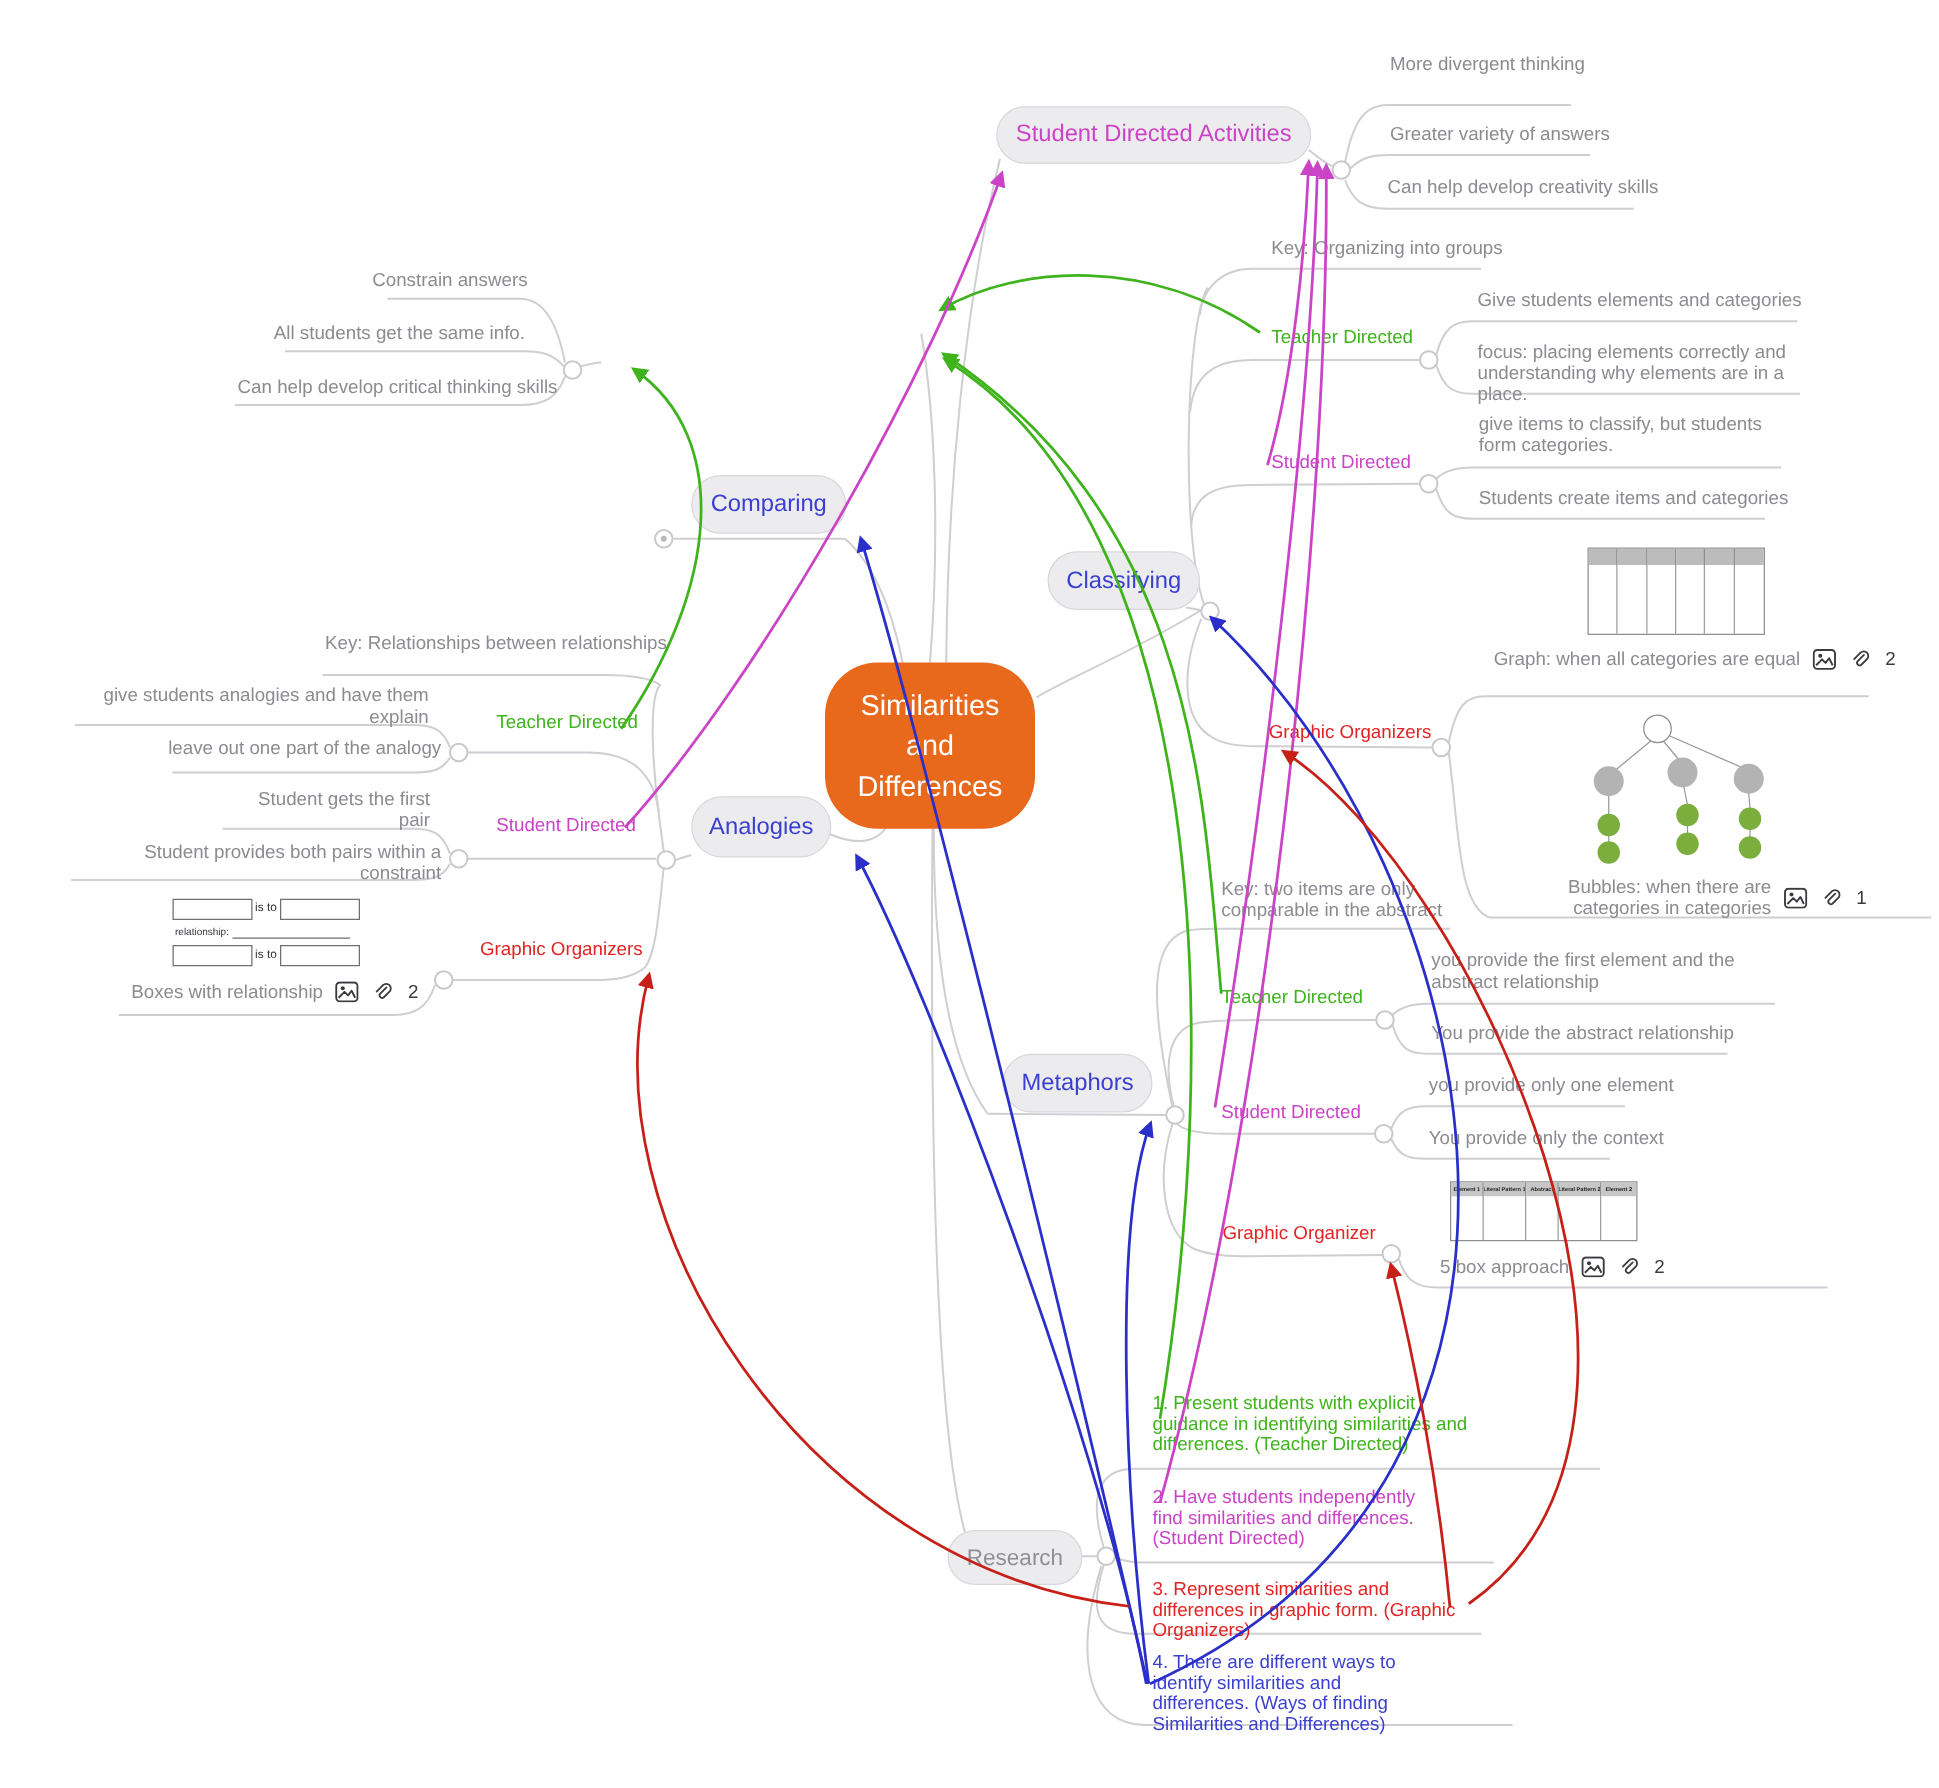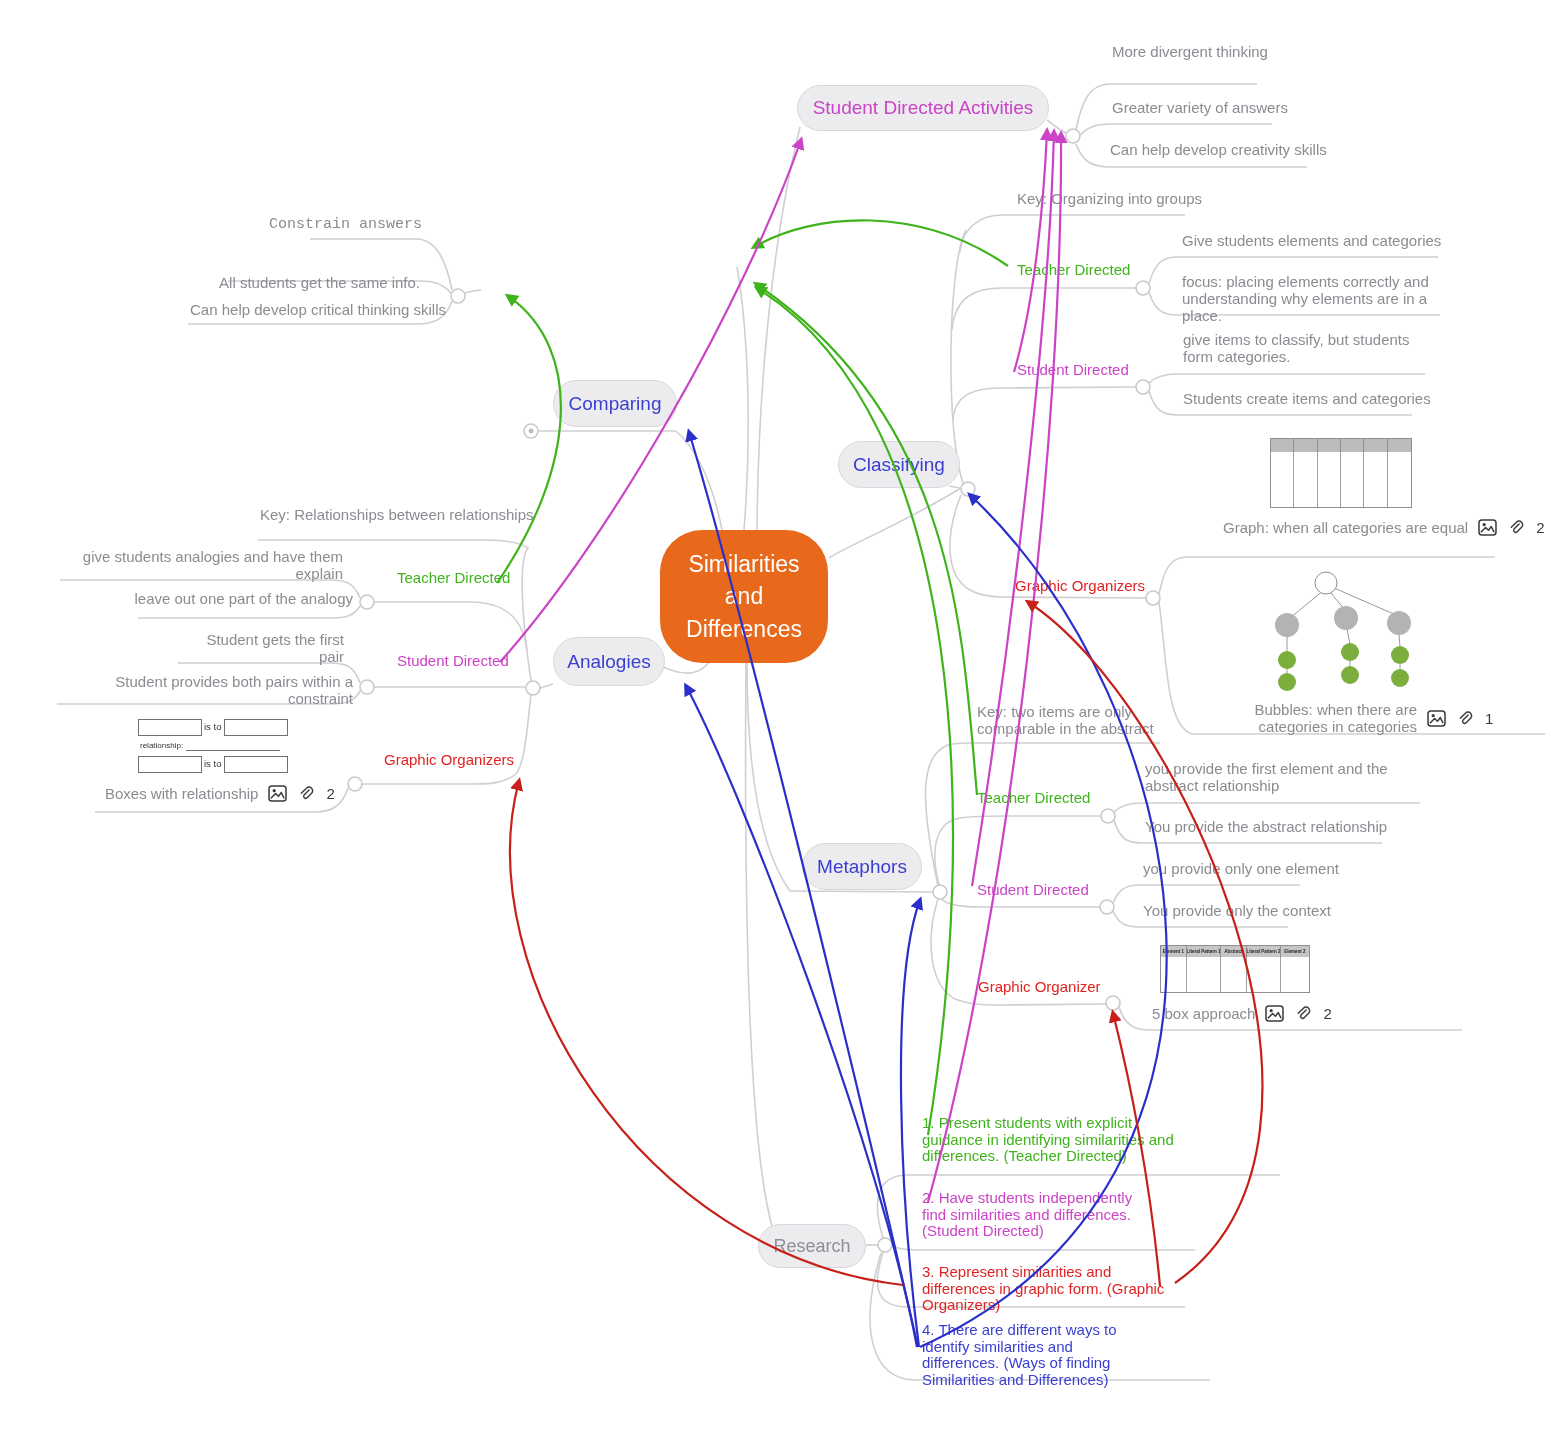--- a/index.html
+++ b/index.html
@@ -216,33 +216,33 @@
     <span>Metaphors</span>
   </div>
   <div class="pill" style="left:758px;top:1224px;width:106px;height:42px;color:#8f8f96;font-size:18px;">
     <span>Research</span>
   </div>
 
   <div class="lbl" style="left:1112px;top:44px;">More divergent thinking</div>
   <div class="lbl" style="left:1112px;top:100px;">Greater variety of answers</div>
   <div class="lbl" style="left:1110px;top:142px;">Can help develop creativity skills</div>
 
-  <div class="lbl rtl" style="left:240px;top:217px;width:182px;font-family:Liberation Mono, monospace;">Constrain answers</div>
-  <div class="lbl rtl" style="left:198px;top:259px;width:222px;margin-top:16px;">All students get the same info.</div>
+  <div class="lbl rtl" style="left:240px;top:217px;width:182px;">Constrain answers</div>
+  <div class="lbl rtl" style="left:198px;top:259px;width:222px;">All students get the same info.</div>
   <div class="lbl rtl" style="left:150px;top:302px;width:296px;">Can help develop critical thinking skills</div>
 
   <div class="lbl" style="left:1017px;top:191px;">Key:  Organizing into groups</div>
   <div class="sublbl green" style="left:1017px;top:262px;">Teacher Directed</div>
   <div class="lbl" style="left:1182px;top:233px;">Give students elements and categories</div>
   <div class="lbl" style="left:1182px;top:274px;width:268px;">focus:  placing elements correctly and understanding why elements are in a place.</div>
   <div class="sublbl magenta" style="left:1017px;top:362px;">Student Directed</div>
   <div class="lbl" style="left:1183px;top:332px;width:252px;">give items to classify, but students form categories.</div>
   <div class="lbl" style="left:1183px;top:391px;">Students create items and categories</div>
 
-  <div class="caption-row" style="left:1195px;top:519px;margin-left:28px;">
+  <div class="caption-row" style="left:1195px;top:519px;">
     <span class="cap">Graph:  when all categories are equal</span>
     <span class="icon">
       <svg viewBox="0 0 20 18" width="19" height="17">
           <rect x="1" y="1" width="18" height="16" rx="3" fill="none" stroke="#3a3a40" stroke-width="1.6"></rect>
           <circle cx="6.5" cy="6" r="1.7" fill="#3a3a40"></circle>
           <path d="M3,14 L8,9 L11,12 L14,8 L17,14" fill="none" stroke="#3a3a40" stroke-width="1.6" stroke-linejoin="round"></path>
         </svg>
     </span>
     <span class="icon">
       <svg viewBox="0 0 20 20" width="18" height="18">

